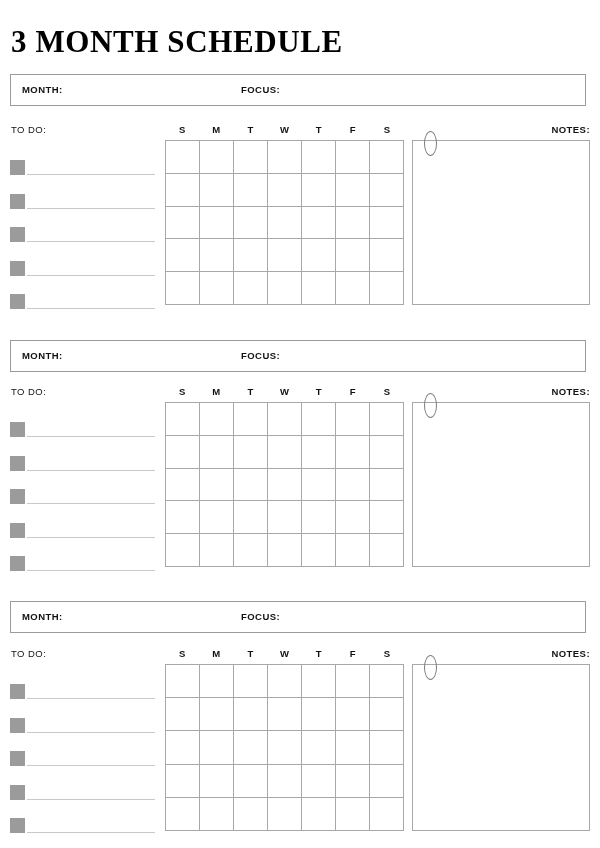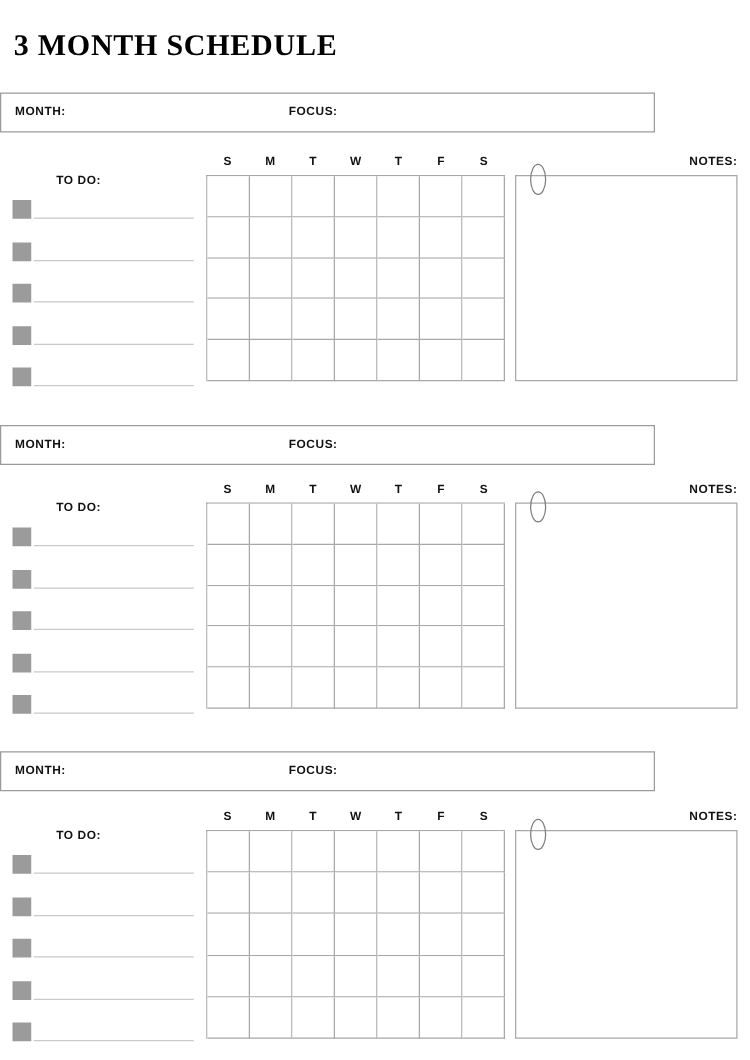--- a/index.html
+++ b/index.html
@@ -25,38 +25,38 @@
     background: #ffffff;
   }
 
   
   .page-title {
     position: absolute;
     left: 11px;
     top: 24px;
     font-family: "Liberation Serif", serif;
     font-weight: bold;
-    font-size: 24px;
+    font-size: 31px;
     letter-spacing: 0.6px;
     color: #000000;
     white-space: nowrap;
   }
 
   
   .month-block {
     position: absolute;
     left: 0;
     width: 600px;
   }
 
   
   .header-bar {
     position: absolute;
-    left: 0;
-    width: 524px;
+    left: 10px;
+    width: 576px;
     height: 32px;
     border: 1px solid #9b9b9b;
     background: #ffffff;
     box-sizing: border-box;
   }
   .header-bar .lbl {
     position: absolute;
     top: 9px;
     font-size: 9.5px;
     font-weight: bold;
@@ -70,27 +70,26 @@
   
   .labels-row {
     position: absolute;
     left: 0;
     width: 600px;
     height: 14px;
   }
   .label-todo {
     position: absolute;
     left: 11px;
-    top: 15px;
+    top: 0;
     font-size: 9.5px;
-    font-weight: bold;
+    font-weight: normal;
     letter-spacing: 0.45px;
     color: #111111;
     white-space: nowrap;
-    margin-left: 34px;
   }
   .label-notes {
     position: absolute;
     left: 412px;
     top: 0;
     width: 178px;
     text-align: right;
     font-size: 9.5px;
     font-weight: bold;
     letter-spacing: 0.45px;

